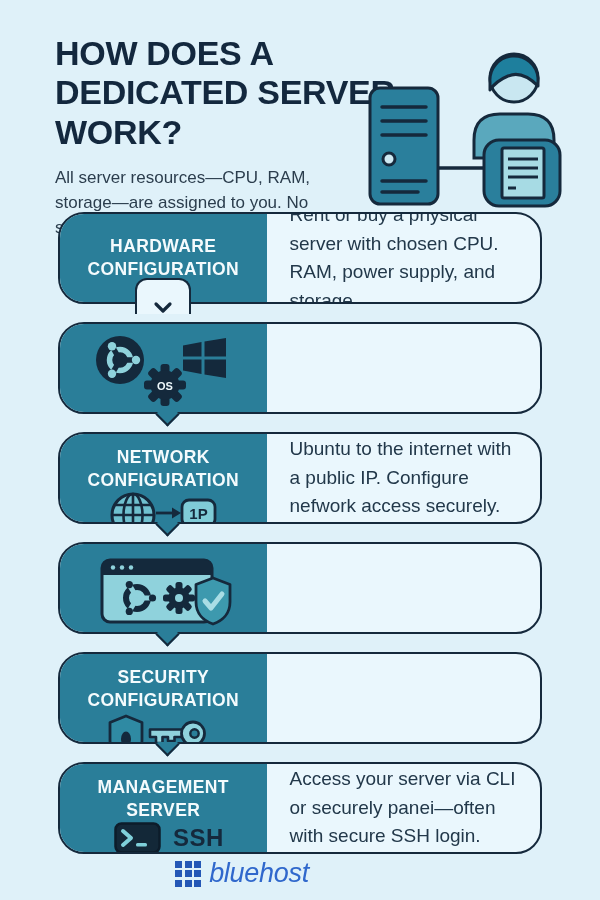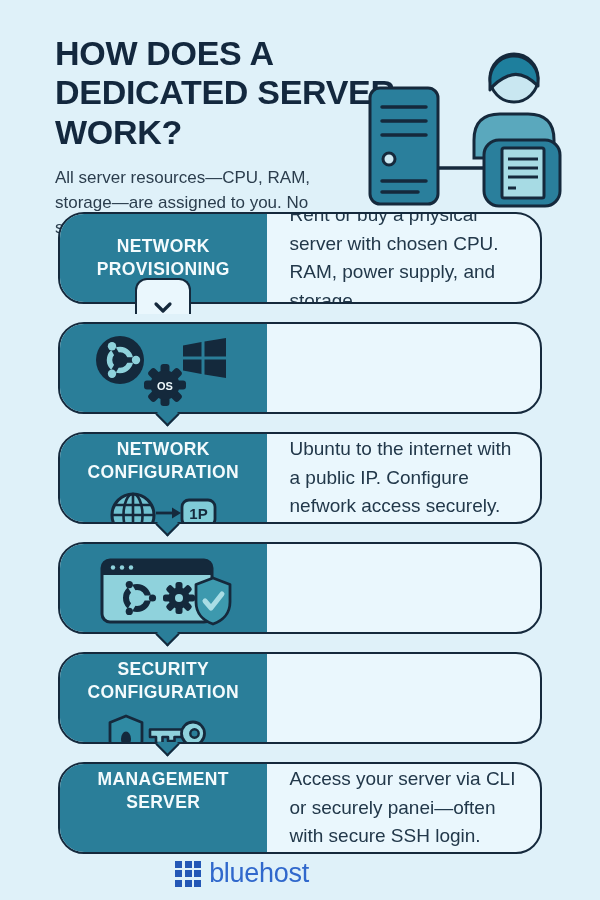--- a/index.html
+++ b/index.html
@@ -29,21 +29,21 @@
   }
   .row-left{
     position:relative;flex:0 0 206.5px;background:#2a7e99;
     display:flex;flex-direction:column;align-items:center;justify-content:center;
   }
   .row-left.top{justify-content:flex-start;}
   .step-label{
     font-size:17.5px;font-weight:bold;color:#f4fbfd;text-align:center;
     line-height:1.3;letter-spacing:.4px;padding:0 10px;
   }
-  .row-left.top .step-label{margin-top:4px;}
+  .row-left.top .step-label{margin-top:12px;}
   .row-right{flex:1;display:flex;align-items:center;}
   .step-desc{
     margin:0;padding:0 14px 0 23px;font-size:19px;line-height:1.5;color:#22384a;
   }
   
   .notch{
     position:absolute;left:77px;top:66px;width:52px;height:34px;z-index:3;
     background:#eaf7fd;border:2.5px solid #15293c;border-bottom:none;
     border-radius:12px 12px 0 0;display:flex;align-items:flex-end;justify-content:center;
   }
@@ -51,21 +51,21 @@
     position:absolute;left:101px;bottom:-9px;width:15px;height:15px;z-index:3;
     background:#2a7e99;transform:rotate(45deg);
     border-right:2.5px solid #15293c;border-bottom:2.5px solid #15293c;
   }
   
   .abs{position:absolute;z-index:4;}
   
   .cli-line{position:absolute;left:54px;top:58px;display:flex;align-items:center;gap:12px;z-index:4;}
   .ssh-label{font-size:24px;font-weight:bold;color:#15293c;letter-spacing:.5px;}
   
-  .footer{position:absolute;left:0;top:858px;width:484px;display:flex;align-items:center;justify-content:center;gap:8px;}
+  .footer{position:absolute;left:0;top:858px;width:484px;display:flex;align-items:center;justify-content:center;gap:8px;font-style:italic;}
   .bh-mark{display:grid;grid-template-columns:repeat(3,7px);grid-template-rows:repeat(3,7px);gap:2.5px;}
   .bh-mark span{background:#2457b6;display:block;}
   .bh-word{font-size:27px;color:#3068cc;font-weight:500;letter-spacing:-.3px;}
 </style>
 </head>
 <body>
 
 <div class="header">
   <h1 class="title">HOW DOES A DEDICATED SERVER WORK?</h1>
   <div class="subtitle">All server resources—CPU, RAM, storage—are assigned to you. No sharing. Full control.</div>
@@ -99,21 +99,21 @@
     <line x1="146" y1="137" x2="176" y2="137" stroke="#15293c" stroke-width="3"></line>
     <line x1="146" y1="148" x2="154" y2="148" stroke="#15293c" stroke-width="3"></line>
   </g>
 </svg>
 
 <div class="steps">
 
   <div class="rowwrap">
     <div class="rowbox">
       <div class="row-left">
-        <div class="step-label">NETWORK PROVISIONING</div>
+        <div class="step-label">HARDWARE CONFIGURATION</div>
       </div>
       <div class="row-right">
         <p class="step-desc">Rent or buy a physical server with chosen CPU. RAM, power supply, and storage.</p>
       </div>
     </div>
     <div class="notch">
       <svg width="22" height="13" viewBox="0 0 22 13">
         <polyline points="4,3 11,10 18,3" fill="none" stroke="#15293c" stroke-width="3.2" stroke-linecap="round" stroke-linejoin="round"></polyline>
       </svg>
     </div>
@@ -238,20 +238,28 @@
         </svg>
       </div>
     </div>
     <div class="tail"></div>
   </div>
 
   <div class="rowwrap">
     <div class="rowbox">
       <div class="row-left top">
         <div class="step-label">MANAGEMENT SERVER</div>
+        <div class="cli-line">
+          <svg width="47" height="32" viewBox="0 0 47 32">
+            <rect x="1.5" y="1.5" width="44" height="29" rx="6" fill="#132838" stroke="#0d1c2a" stroke-width="2.5"></rect>
+            <path d="M9,9 L17,16 L9,23" fill="none" stroke="#7fd0da" stroke-width="4" stroke-linecap="round" stroke-linejoin="round"></path>
+            <rect x="22" y="21" width="11" height="3.5" rx="1.5" fill="#7fd0da"></rect>
+          </svg>
+          <span class="ssh-label">SSH</span>
+        </div>
       </div>
       <div class="row-right">
         <p class="step-desc">Access your server via CLI or securely panei—often with secure SSH login.</p>
       </div>
     </div>
   </div>
 
 </div>
 
 <div class="footer">

